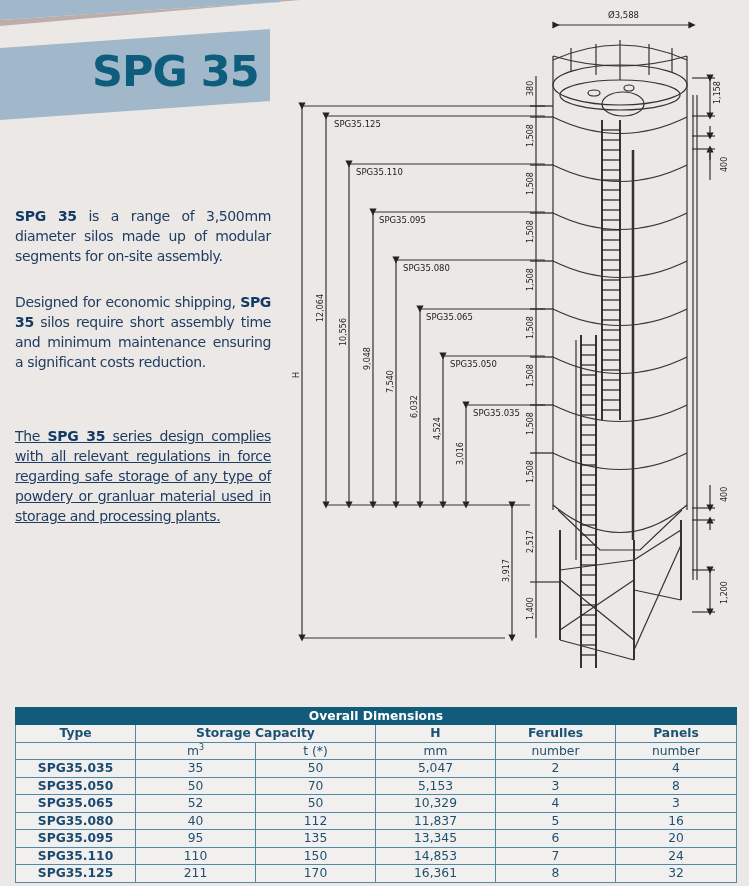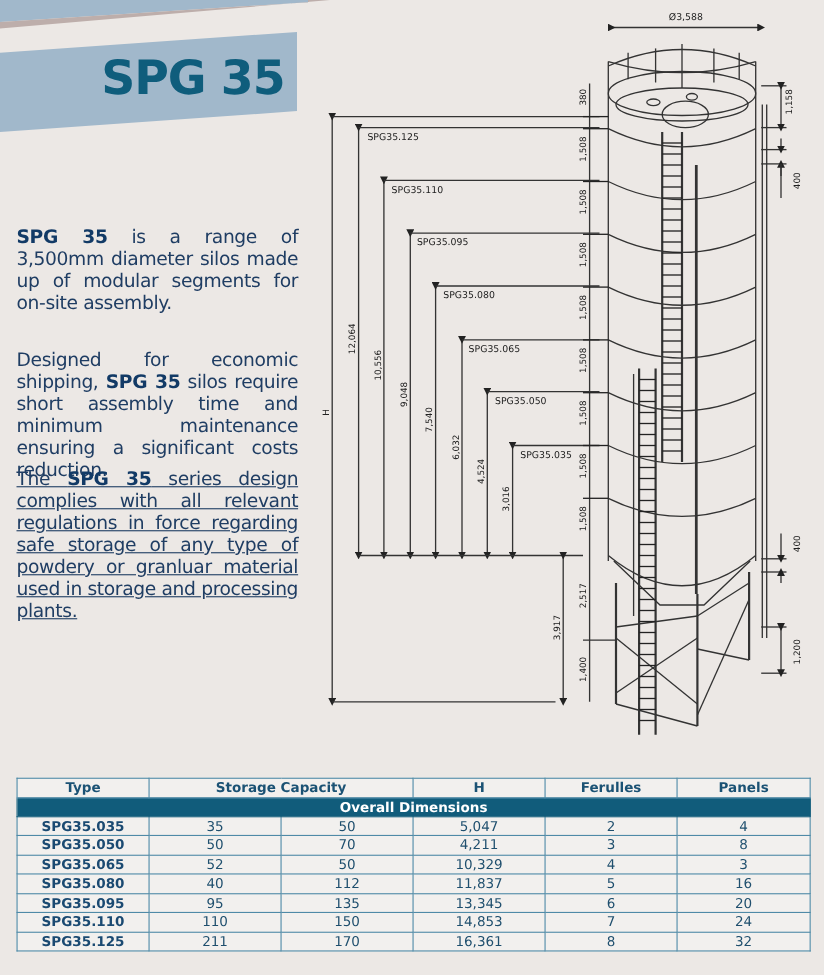--- a/index.html
+++ b/index.html
@@ -12,26 +12,26 @@
   .top-band { position: absolute; left: 0; top: 0; width: 749px; height: 60px; }
   .title-banner { position: absolute; left: 0; top: 0; width: 290px; height: 130px; }
   .title-text {
     position: absolute; left: 92px; top: 46px;
     font-family: "DejaVu Sans", sans-serif; font-weight: bold;
     font-size: 43px; color: #0f5d7c; letter-spacing: -1px;
   }
   .para {
     position: absolute; left: 15px; width: 256px;
     font-family: "DejaVu Sans", sans-serif;
-    font-size: 17px; line-height: 20px; color: #1f3d63;
+    font-size: 14px; line-height: 20px; color: #1f3d63;
     text-align: justify; letter-spacing: -0.35px;
   }
   .para b { color: #123a66; }
   .p1 { top: 206px; }
-  .p2 { top: 318px; }
+  .p2 { top: 292px; }
   .p3 { top: 426px; text-decoration: underline; }
 
   .drawing { position: absolute; left: 290px; top: 0; width: 459px; height: 700px; }
 
   table.spec {
     position: absolute; left: 15px; top: 707px; width: 681px;
     border-collapse: collapse; table-layout: fixed;
     font-family: "DejaVu Sans", sans-serif; font-size: 12.3px;
     color: #1f4f6e; background: #f2f0ee;
   }
@@ -282,42 +282,50 @@
   <colgroup>
     <col style="width:120px">
       <col style="width:120px">
       <col style="width:120px">
       <col style="width:120px">
       <col style="width:120px">
       <col style="width:121px">
   </colgroup>
   <tbody>
       <tr>
+    <th class="head" colspan="6">Overall Dimensions</th>
+  </tr>
+  <tr>
     <td class="hdr">Type</td>
     <td class="hdr" colspan="2">Storage Capacity</td>
     <td class="hdr">H</td>
     <td class="hdr">Ferulles</td>
     <td class="hdr">Panels</td>
   </tr>
   <tr>
-    <th class="head" colspan="6">Overall Dimensions</th>
+    <td></td>
+    <td><span>m</span><sup>3</sup></td>
+    <td>t (*)</td>
+    <td>mm</td>
+    <td>number</td>
+    <td>number</td>
   </tr>
   <tr>
     <td class="type">SPG35.035</td>
         <td>35</td>
         <td>50</td>
         <td>5,047</td>
         <td>2</td>
         <td>4</td>
   </tr>
   <tr>
     <td class="type">SPG35.050</td>
         <td>50</td>
         <td>70</td>
-        <td>4,211</td>
+        <td>5,153</td>
         <td>3</td>
         <td>8</td>
   </tr>
   <tr>
     <td class="type">SPG35.065</td>
         <td>52</td>
         <td>50</td>
         <td>10,329</td>
         <td>4</td>
         <td>3</td>

